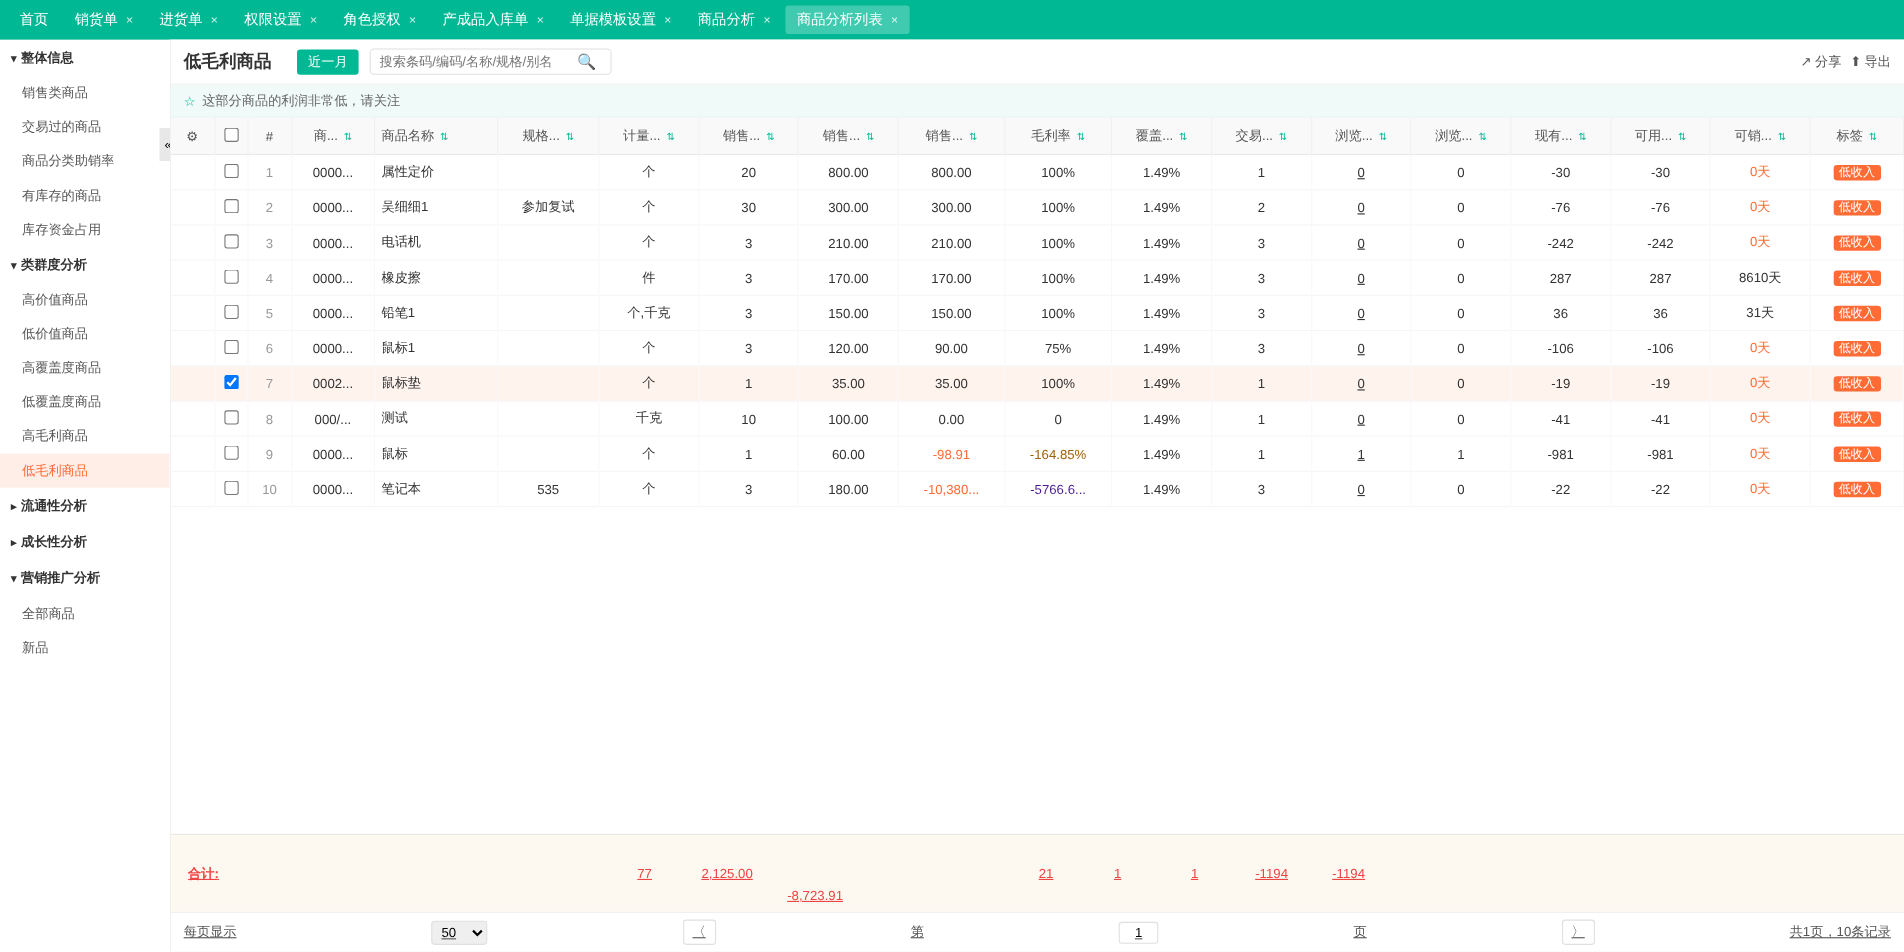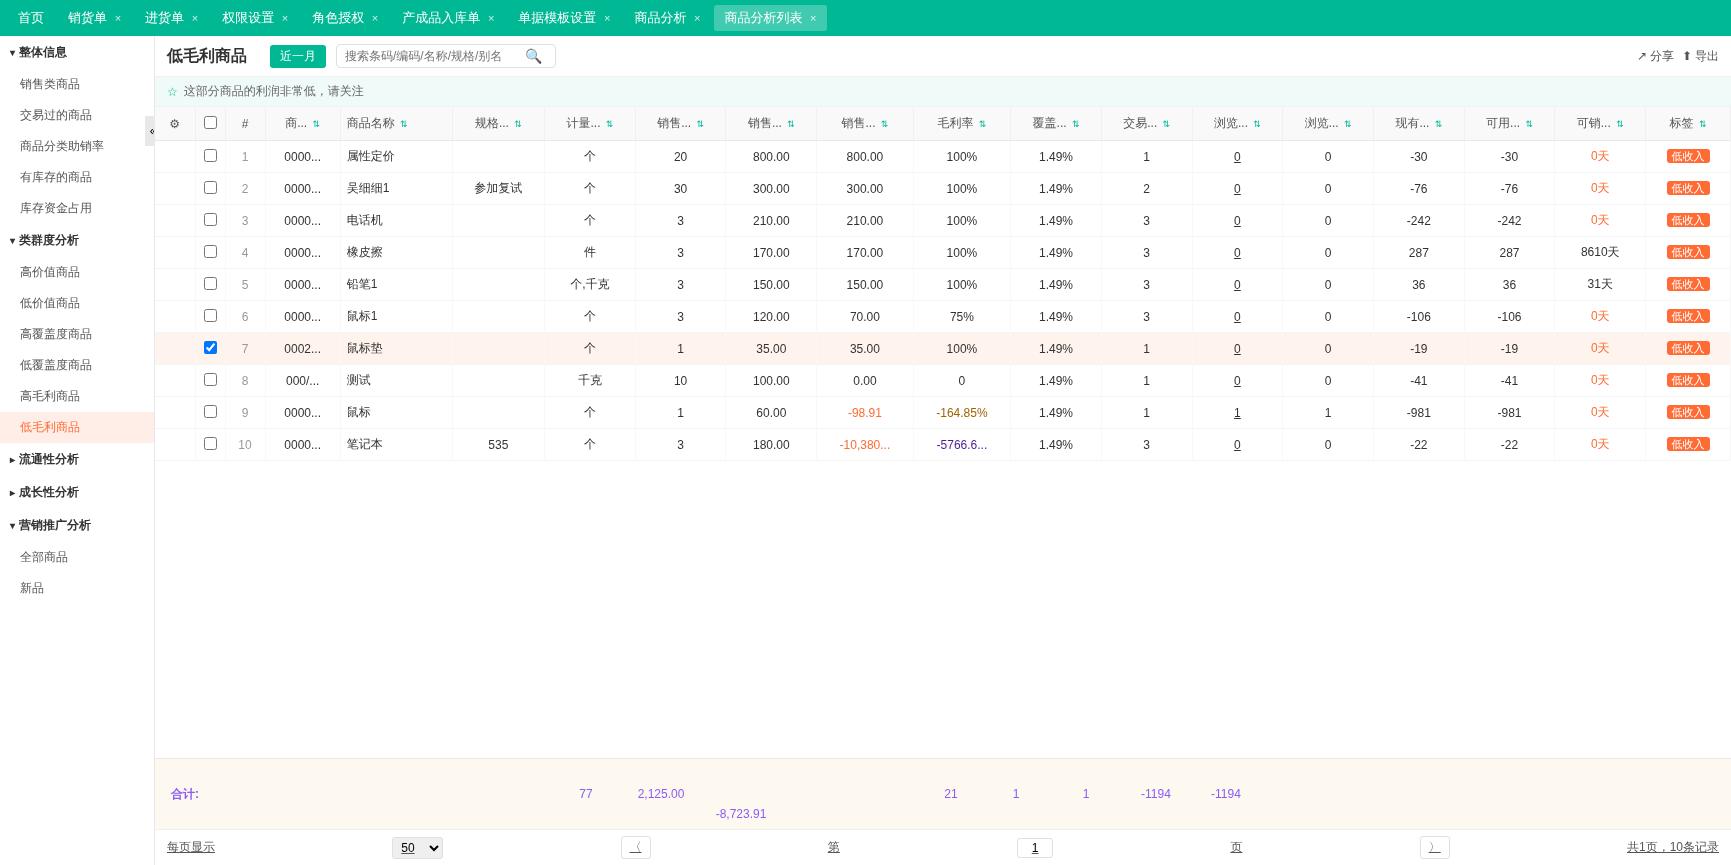--- a/index.html
+++ b/index.html
@@ -195,21 +195,22 @@
     .row-num { color: #999; }
     
     
     .total-bar {
       display: flex;
       align-items: center;
       background: #fdf8f0;
       border-top: 1px solid #e8e8e8;
       padding: 8px 6px;
       font-size: 12px;
-      color: #8b5cf6;
+      color: #ef4444;
+      text-decoration: underline;
     }
 
     
     .pagination-bar {
       display: flex;
       align-items: center;
       justify-content: space-between;
       padding: 6px 12px;
       border-top: 1px solid #f0f0f0;
       gap: 8px;
@@ -470,21 +471,21 @@
               <tr>
     <td></td>
     <td class="checkbox-cell"><input type="checkbox" style=""></td>
     <td class="row-num">6</td>
     <td>0000...</td>
     <td class="text-left">鼠标1</td>
     <td></td>
     <td>个</td>
     <td>3</td>
     <td>120.00</td>
-    <td style="color:#333">70.00</td>
+    <td style="color:#333">90.00</td>
     <td style="color:#333">75%</td>
     <td>1.49%</td>
     <td>3</td>
     <td class="underline">0</td>
     <td>0</td>
     <td>-106</td>
     <td>-106</td>
     <td style="color:#ff6b35">0天</td>
     <td><span class="tag-badge" style="color:#fff;background:#ff6b35;border-radius:3px;padding:1px 5px;font-size:11px;">低收入</span></td>
   </tr>

